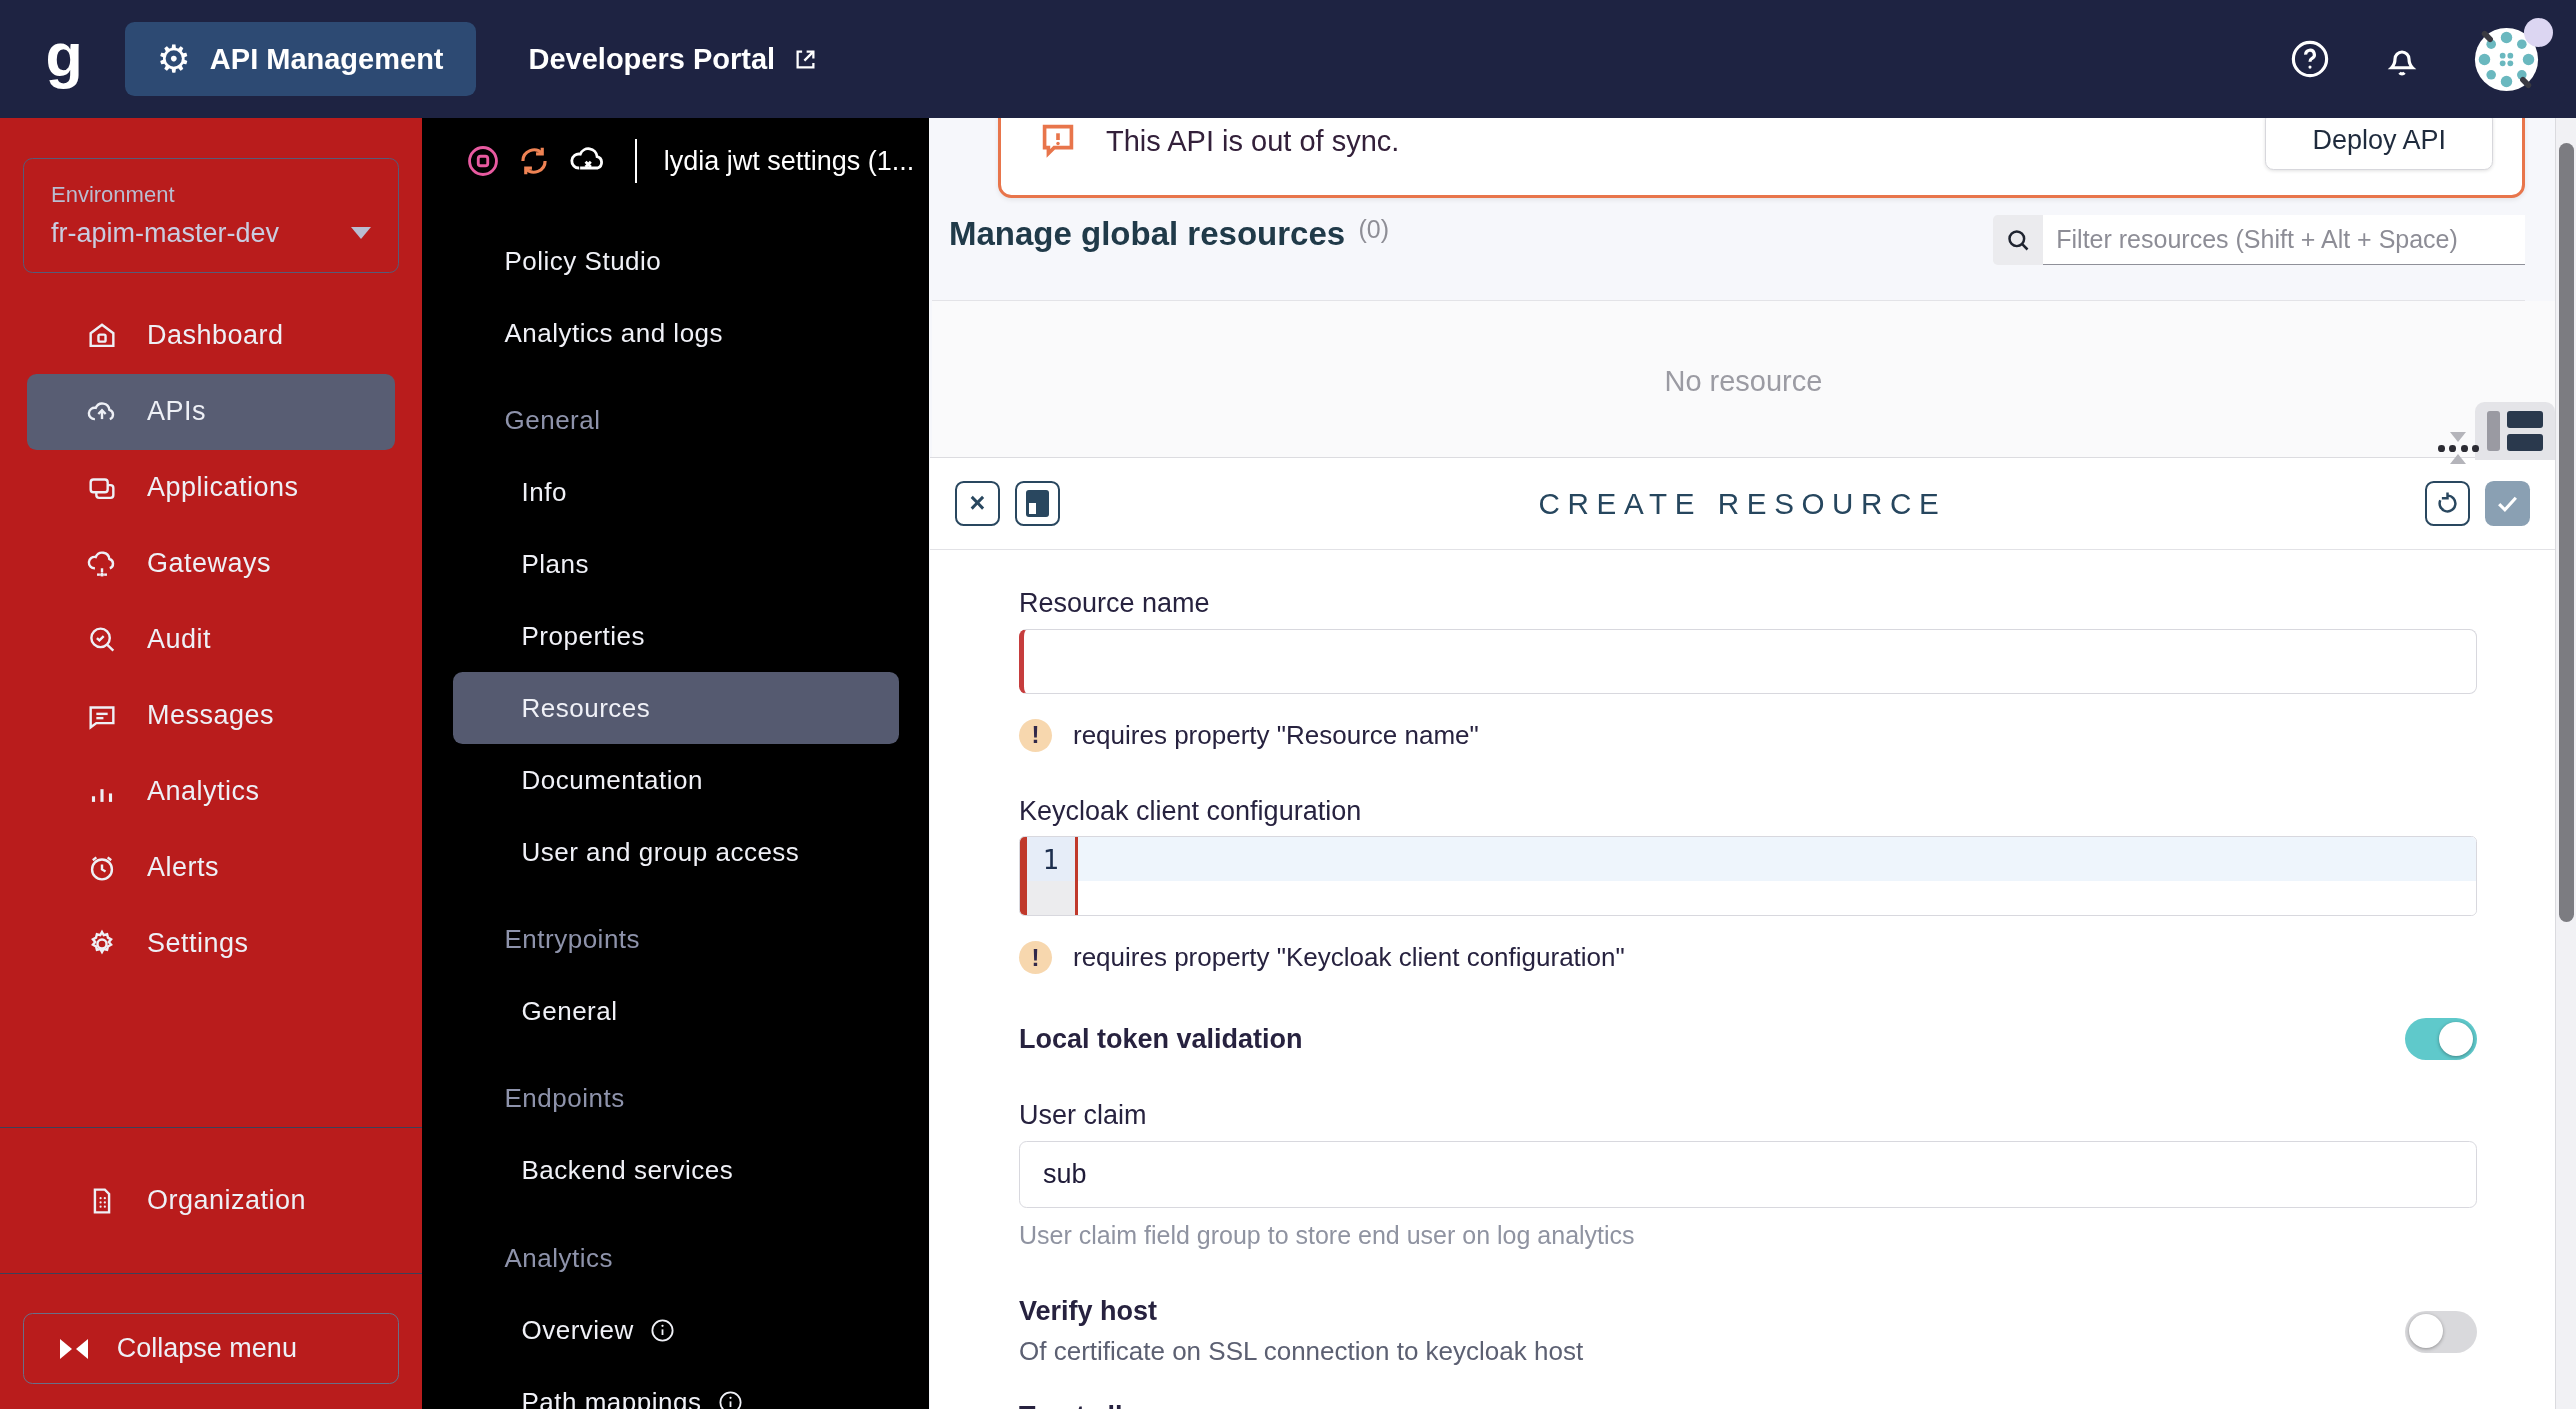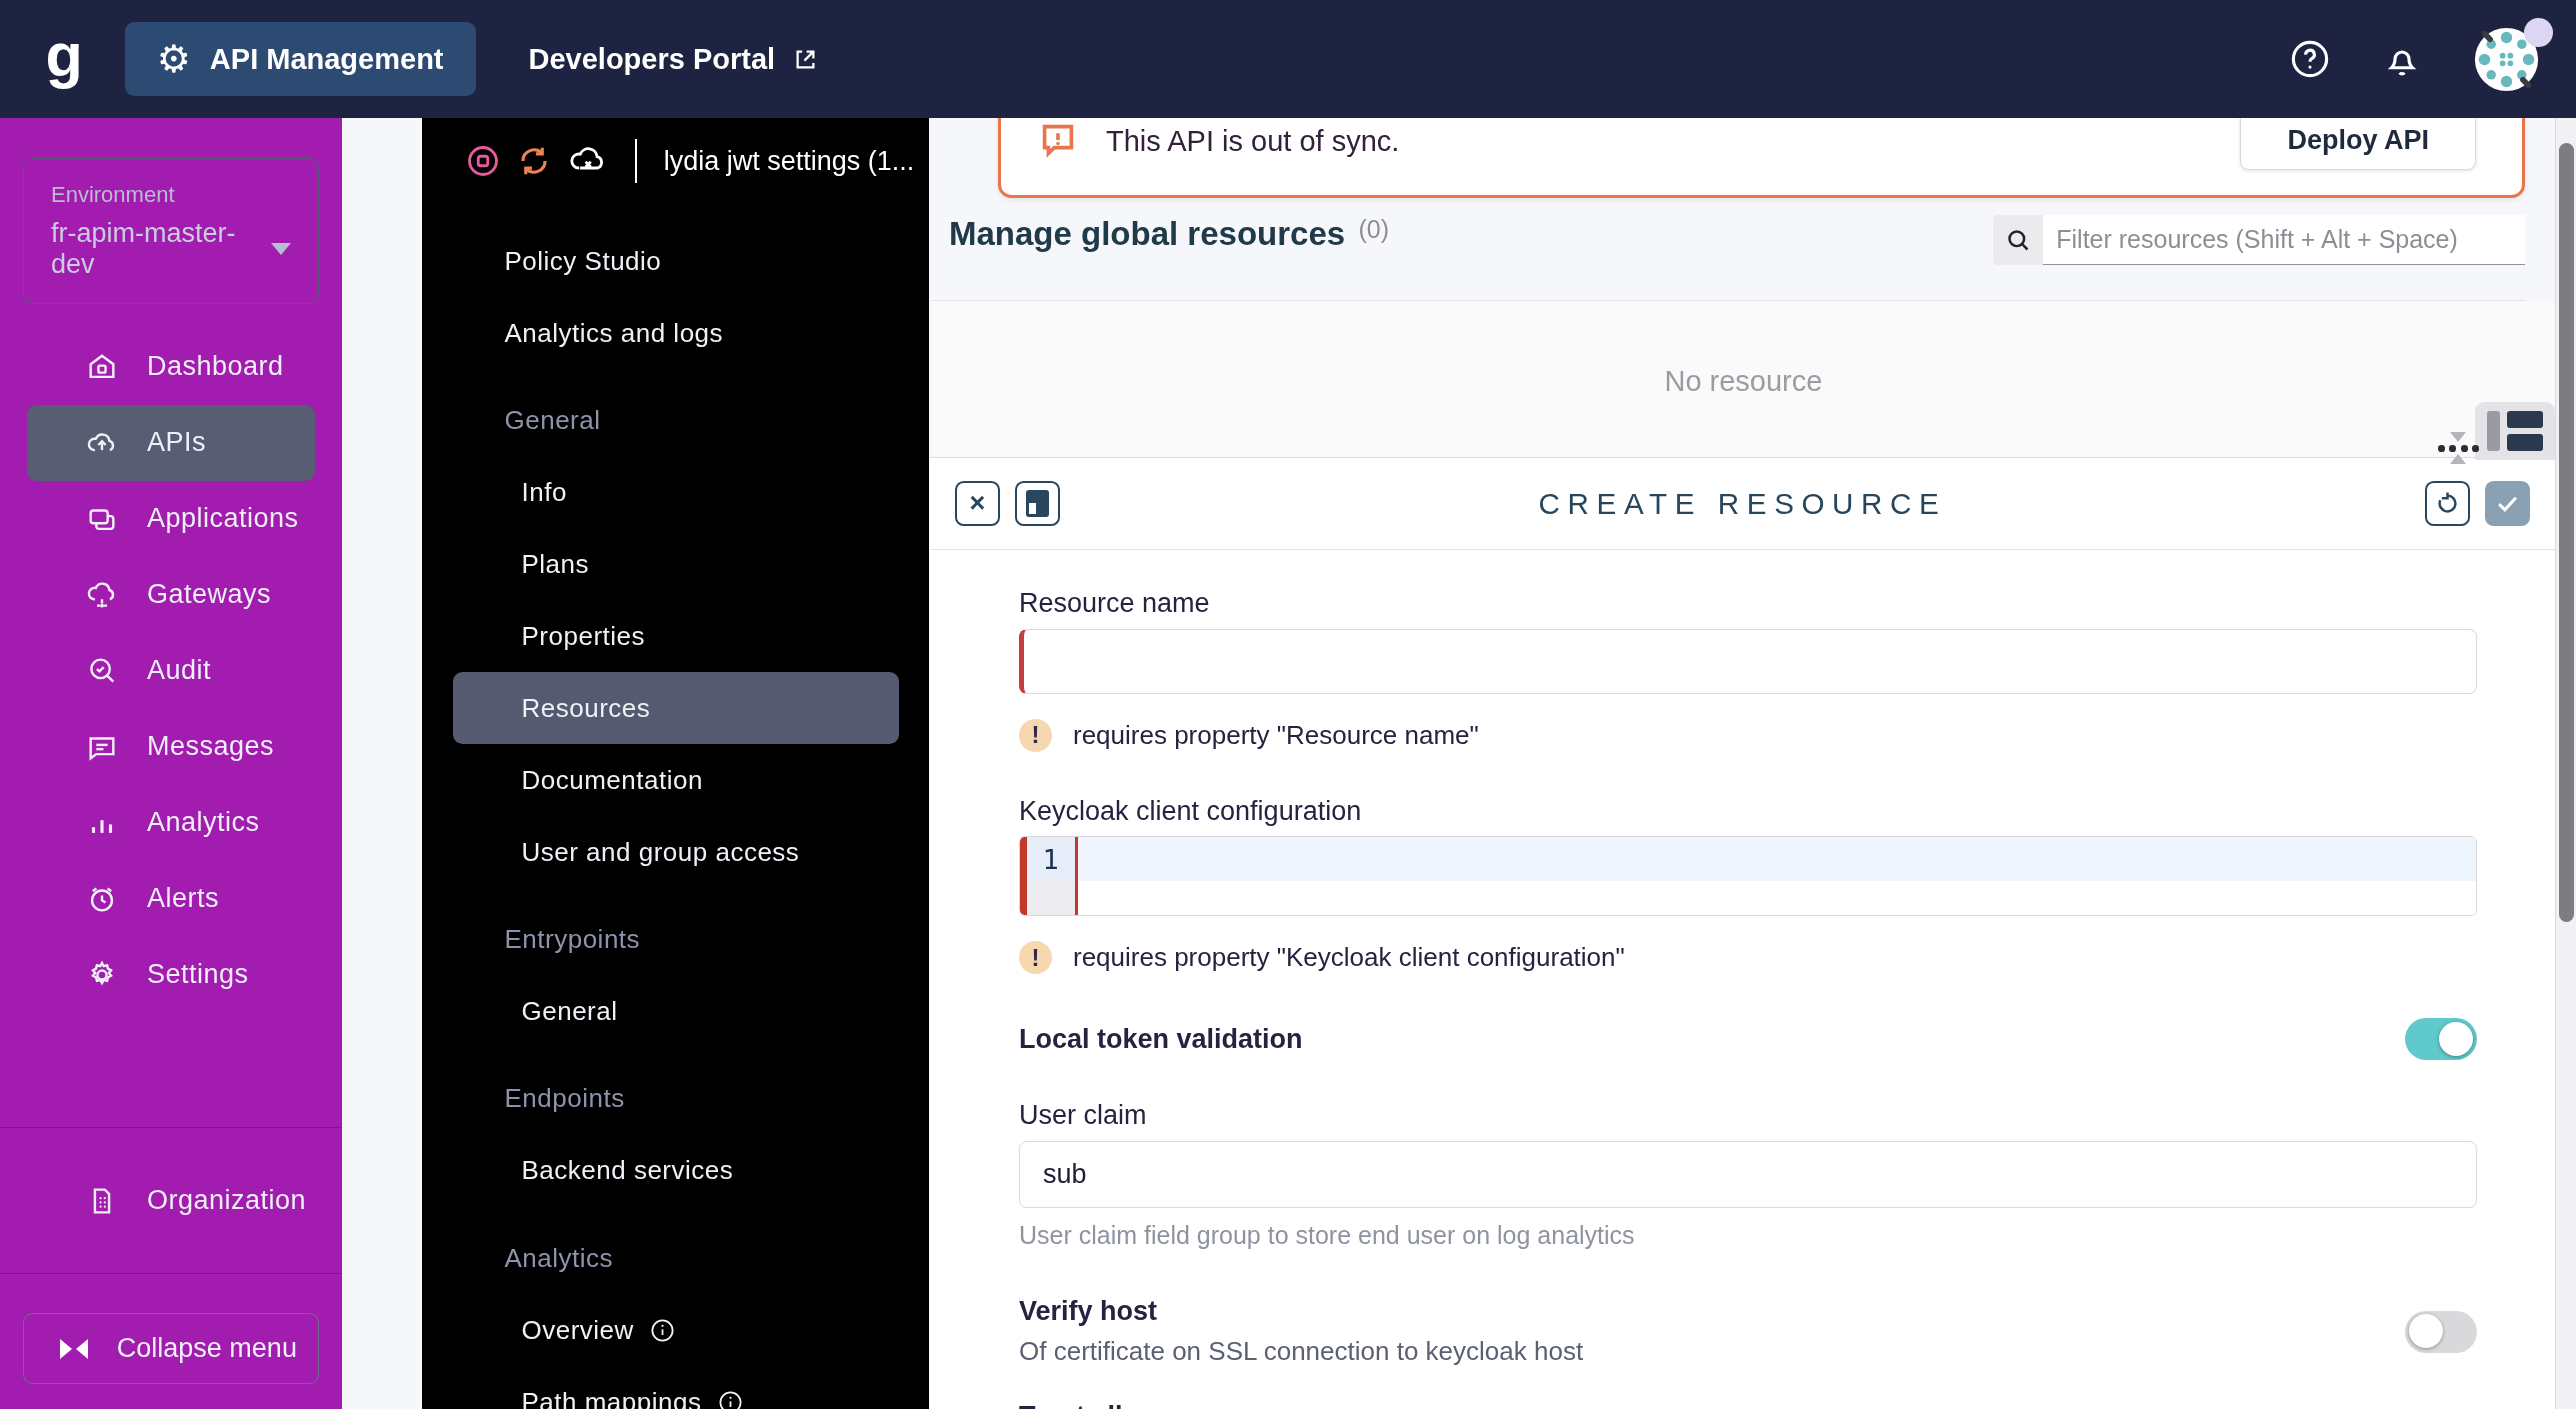--- a/index.html
+++ b/index.html
@@ -16,21 +16,21 @@
   .product-btn .gear { font-size:38px; font-weight:400; line-height:1; }
   .portal-link { display:flex; align-items:center; gap:17px; margin-left:53px; color:#fff;
                  font-size:29px; font-weight:700; cursor:pointer; }
   .top-right { margin-left:auto; display:flex; align-items:center; gap:50px; }
   .icon-btn { background:none; border:none; cursor:pointer; display:grid; place-items:center; }
   .avatar-wrap { position:relative; width:67px; height:67px; }
   .avatar-badge { position:absolute; top:-7.6px; right:-13.3px; width:29px; height:29px; border-radius:50%;
                   background:#dcd6f2; }
 
   
-  .sidebar { position:absolute; top:118px; left:0; width:342px; bottom:0; background:#a21caf;
+  .sidebar { position:absolute; top:118px; left:0; width:422px; bottom:0; background:#b91c1c;
              display:flex; flex-direction:column; }
   .env-box { margin:40px 23px 0 23px; border:1.9px solid #565b78; border-radius:9.5px; padding:23px 27px; cursor:pointer; }
   .env-label { color:#b9bdd1; font-size:22px; }
   .env-value-row { display:flex; align-items:center; justify-content:space-between; margin-top:9.5px; }
   .env-value { color:#c9cde0; font-size:27px; }
   .env-caret { width:0; height:0; border-left:10.5px solid transparent; border-right:10.5px solid transparent;
                border-top:12.4px solid #b9bdd1; }
   .nav { margin-top:25px; }
   .nav-item { height:76px; display:flex; align-items:center; gap:27px; padding-left:57px;
               margin:0 27px; border-radius:9.5px; cursor:pointer; color:#eef0f6; font-size:27px; letter-spacing:0.5px; }
@@ -57,22 +57,22 @@
   .m-sec { height:72px; display:flex; align-items:center; padding-left:52px; margin:15.3px 30.5px 0 30.5px;
            color:#8e93ab; font-size:26px; letter-spacing:0.5px; }
   .m-item.sel { background:#555a70; }
 
   
   .main { position:absolute; top:118px; left:930px; right:0; bottom:0; overflow:hidden; background:#f6f7fb; }
   .banner { margin:-63px 51px 0 68px; height:143px; background:#fff; border:3.8px solid #e8754b;
             border-radius:13.3px; position:relative; box-shadow:0 1.9px 5.7px rgba(0,0,0,.08); }
   .banner-ic { position:absolute; left:34px; top:59px; }
   .banner-msg { position:absolute; left:105px; top:67px; font-size:29px; font-weight:400; color:#33203a; }
-  .deploy-btn { position:absolute; right:46px; top:53px; height:59px; padding:0 46px; background:#fff;
-                border:1.9px solid #d7d7dc; border-radius:8.6px; font-size:27px; font-weight:700; color:#1f2b3d;
+  .deploy-btn { position:absolute; right:29px; top:53px; height:59px; padding:0 46px; background:#fff;
+                border:1.9px solid #d7d7dc; border-radius:8.6px; font-size:27px; font-weight:400; color:#1f2b3d;
                 box-shadow:0 1px 3.8px rgba(0,0,0,.12); cursor:pointer; font-family:inherit; }
   .res-row { margin-top:17px; height:72px; display:flex; align-items:flex-start; padding:0 51px 0 19px; }
   .res-title { font-size:33px; font-weight:600; color:#203a49; }
   .res-count { font-size:25px; color:#8e8e96; margin-left:13.3px; }
   .filter { margin-left:auto; width:532px; height:50px; display:flex; }
   .filter .sq { width:50px; height:50px; background:#ebebee; border-radius:4.8px 0 0 4.8px; display:grid; place-items:center; }
   .filter input { flex:1; border:none; border-bottom:1.9px solid #8f9099; background:#fff; outline:none;
                   font-size:25px; padding-left:13.3px; color:#3a3a42; font-family:inherit; }
   .filter input::placeholder { color:#8d8d96; }
   .main-div { margin:13.3px 51px 0 1.9px; border-top:1.9px solid #e3e3e7; }

